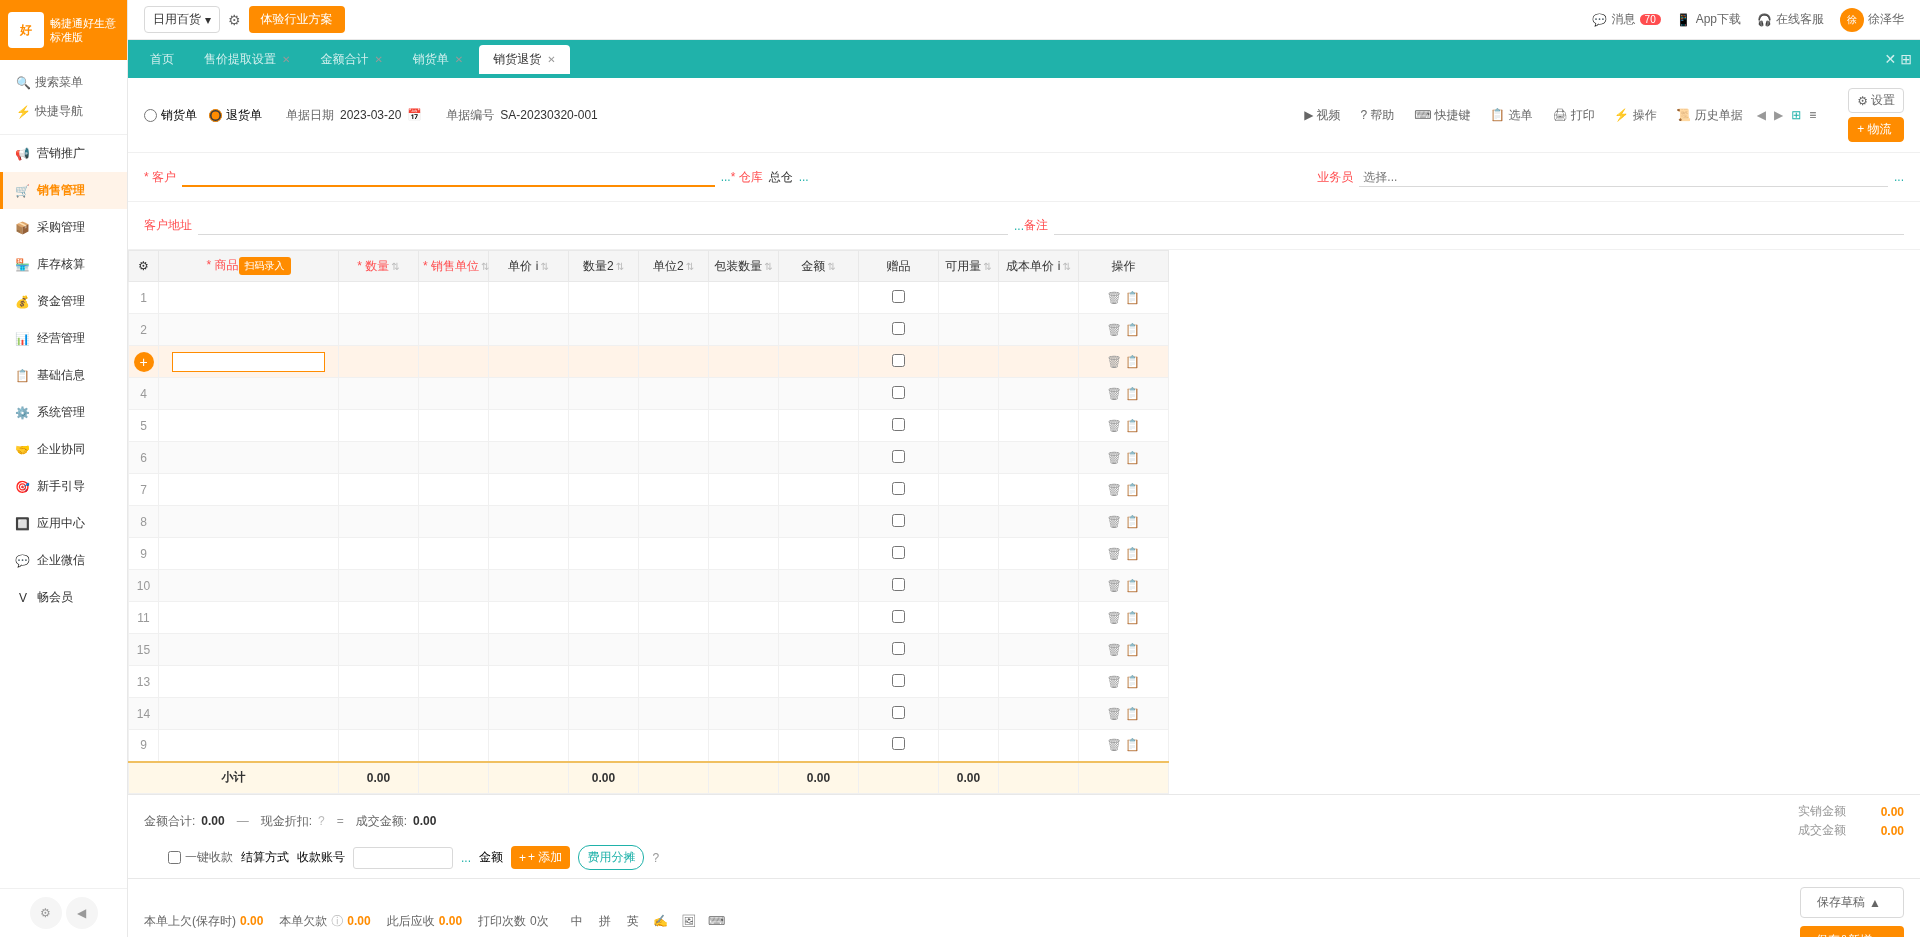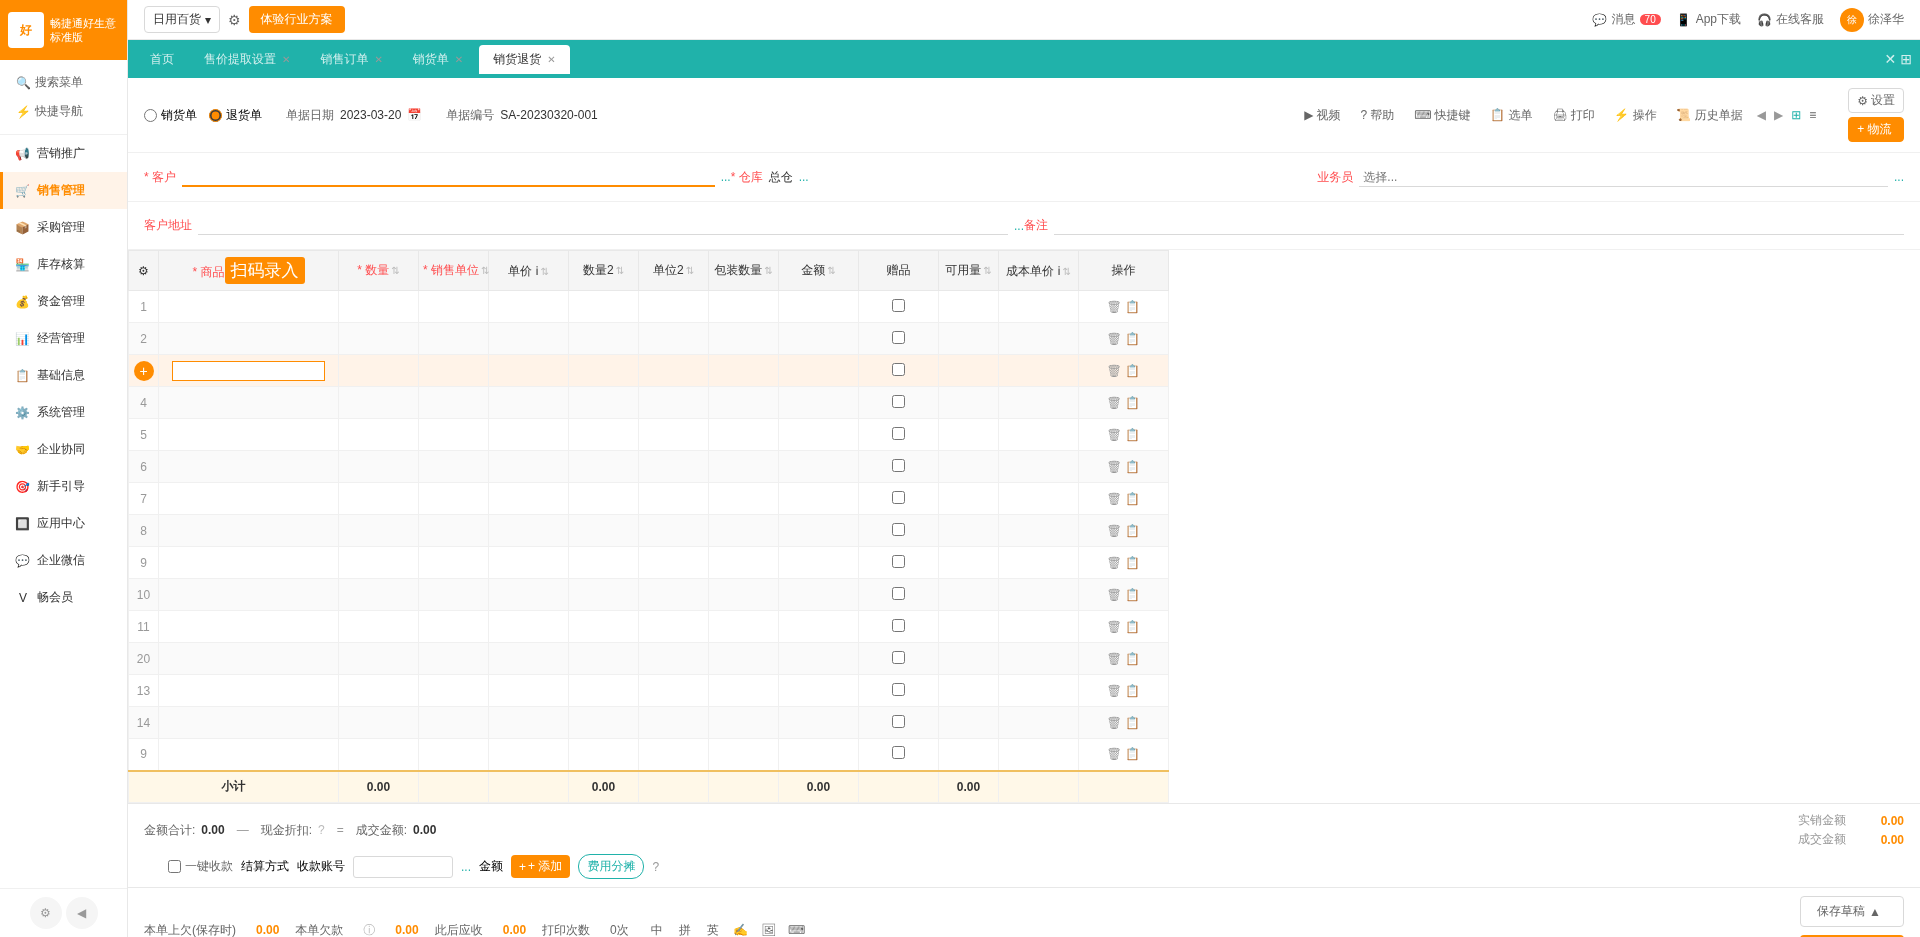--- a/index.html
+++ b/index.html
@@ -67,21 +67,21 @@
 
     
     .table-wrapper { flex: 1; overflow: auto; }
     .data-table { width: 100%; border-collapse: collapse; table-layout: fixed; }
     .data-table th { background: #f5f5f5; border: 1px solid #e8e8e8; padding: 6px 4px; text-align: center; color: #333; font-weight: normal; white-space: nowrap; position: sticky; top: 0; z-index: 2; }
     .data-table td { border: 1px solid #f0f0f0; padding: 4px; text-align: center; color: #333; height: 32px; }
     .data-table tr:nth-child(even) td { background: #fafafa; }
     .data-table tr.active-row td { background: #fff3e8; }
     .data-table .row-num { color: #999; width: 30px; }
     .data-table .action-icons { display: flex; align-items: center; justify-content: center; gap: 4px; }
-    .scan-btn { background: #ff8c00; color: #fff; border: none; border-radius: 3px; padding: 2px 6px; font-size: 17px; cursor: pointer; }
+    .scan-btn { background: #ff8c00; color: #fff; border: none; border-radius: 3px; padding: 2px 6px; font-size: 10px; cursor: pointer; }
     .sort-icon { color: #bbb; font-size: 10px; margin-left: 2px; }
     .total-row td { background: #fff8e8 !important; font-weight: bold; color: #333; border-top: 2px solid #f0c060; }
     .add-btn { background: #ff8c00; color: #fff; border: none; border-radius: 50%; width: 20px; height: 20px; font-size: 14px; cursor: pointer; display: inline-flex; align-items: center; justify-content: center; line-height: 1; }
 
     
     .footer { border-top: 1px solid #e8e8e8; padding: 8px 16px; background: #fff; }
     .footer-row1 { display: flex; align-items: center; gap: 12px; }
     .footer-field { display: flex; align-items: center; gap: 6px; color: #666; }
     .footer-value { color: #333; font-weight: bold; }
     .footer-eq { color: #999; }
@@ -93,21 +93,21 @@
     .fee-split-btn { border: 1px solid #20b2aa; color: #20b2aa; background: #fff; border-radius: 12px; padding: 3px 8px; cursor: pointer; }
     .help-icon { color: #999; cursor: pointer; }
     .amount-summary { display: flex; flex-direction: column; align-items: flex-end; gap: 2px; font-size: 12px; color: #666; }
     .amount-row { display: flex; gap: 8px; align-items: center; }
     .amount-label { color: #999; }
     .amount-value { color: #ff8c00; font-weight: bold; min-width: 50px; text-align: right; }
 
     
     .action-bar { display: flex; align-items: center; justify-content: space-between; padding: 8px 16px; background: #fff; border-top: 1px solid #e8e8e8; }
     .action-bar-left { display: flex; align-items: center; gap: 16px; font-size: 12px; color: #666; }
-    .action-bar-left span { display: flex; align-items: center; gap: 20px; }
+    .action-bar-left span { display: flex; align-items: center; gap: 4px; }
     .action-bar-right { display: flex; gap: 8px; flex-direction: column; }
     .btn-save-draft { border: 1px solid #d9d9d9; background: #fff; color: #666; border-radius: 4px; padding: 6px 16px; cursor: pointer; display: flex; align-items: center; gap: 4px; }
     .btn-save-new { background: #ff8c00; color: #fff; border: none; border-radius: 4px; padding: 6px 16px; cursor: pointer; display: flex; align-items: center; gap: 4px; }
 
     
     .bottom-icons { display: flex; align-items: center; gap: 4px; }
     .bottom-icon { width: 24px; height: 24px; display: inline-flex; align-items: center; justify-content: center; cursor: pointer; color: #666; border-radius: 3px; }
   </style>
 </head>
 <body>
@@ -226,21 +226,21 @@
 
   <div class="tab-bar">
     <div class="tab-item">
       <span>首页</span>
     </div>
     <div class="tab-item">
       <span>售价提取设置</span>
       <span class="tab-close">✕</span>
     </div>
     <div class="tab-item">
-      <span>销售订单</span>
+      <span>金额合计</span>
       <span class="tab-close">✕</span>
     </div>
     <div class="tab-item">
       <span>销货单</span>
       <span class="tab-close">✕</span>
     </div>
     <div class="tab-item active">
       <span>销货退货</span>
       <span class="tab-close">✕</span>
     </div>
@@ -599,21 +599,21 @@
                 <td></td>
                 <td></td>
                 <td>
                   <div class="action-icons">
                     <button style="background:none;border:none;cursor:pointer;color:#999;">🗑</button>
                     <button style="background:none;border:none;cursor:pointer;color:#999;">📋</button>
                   </div>
                 </td>
               </tr>
               <tr>
-                <td class="row-num">20</td>
+                <td class="row-num">15</td>
                 <td></td>
                 <td></td>
                 <td></td>
                 <td></td>
                 <td></td>
                 <td></td>
                 <td></td>
                 <td></td>
                 <td><input type="checkbox" style=""></td>
                 <td></td>

